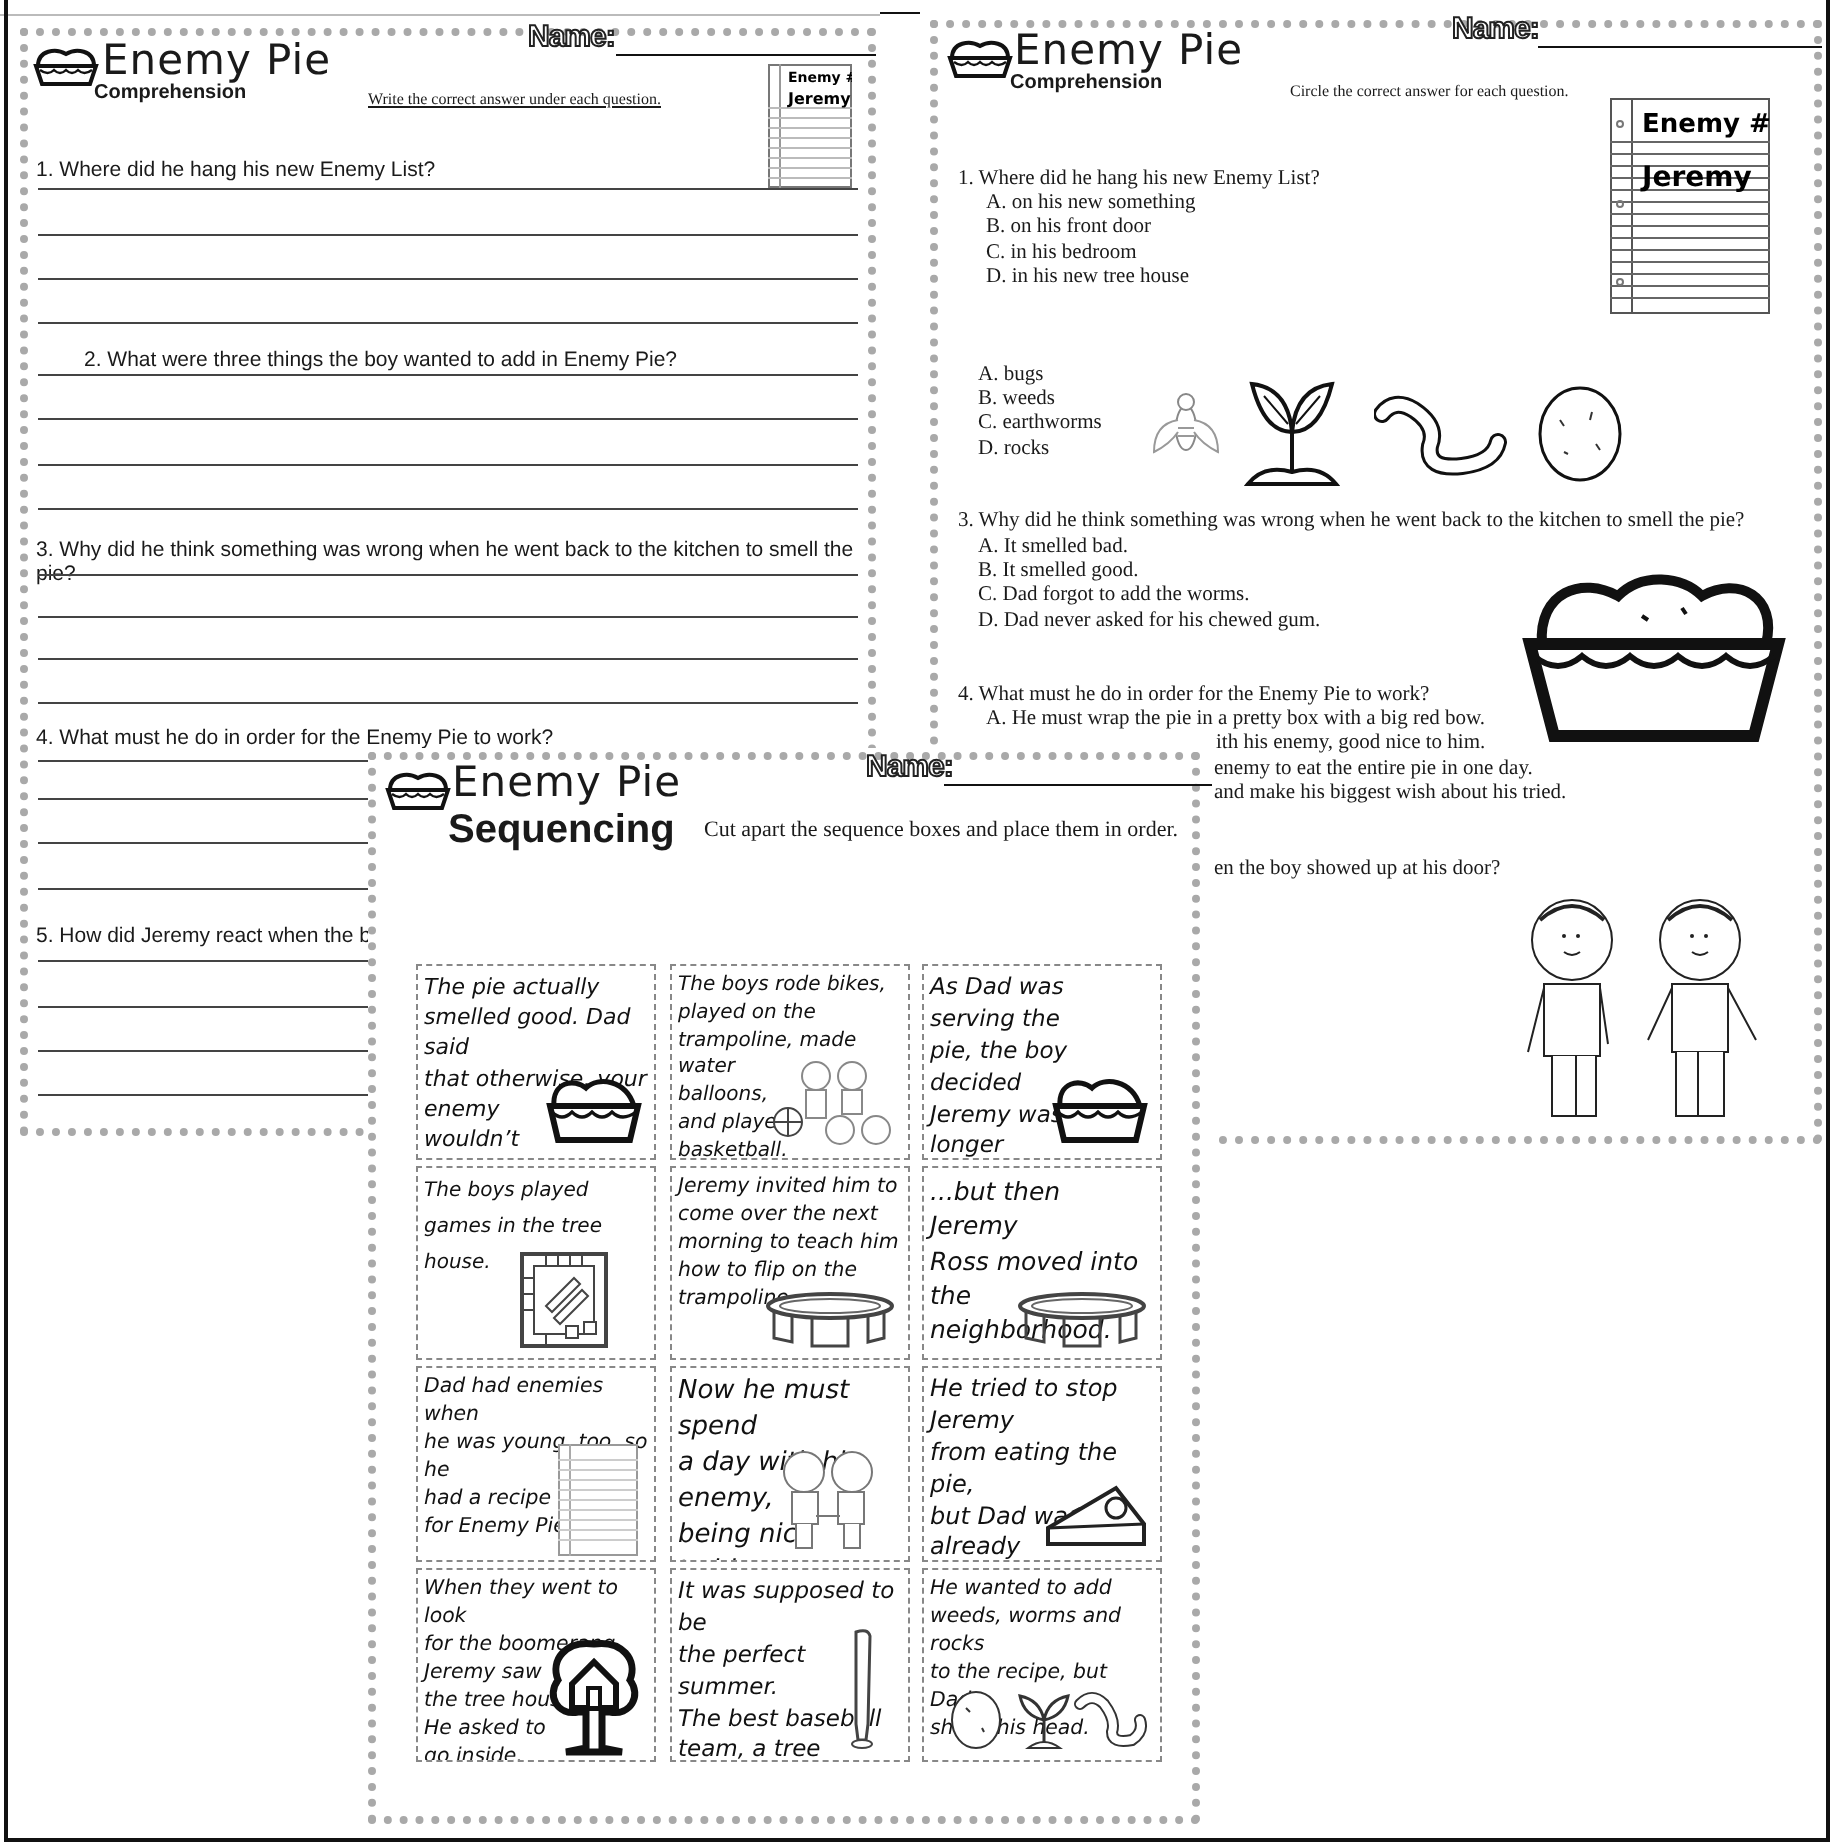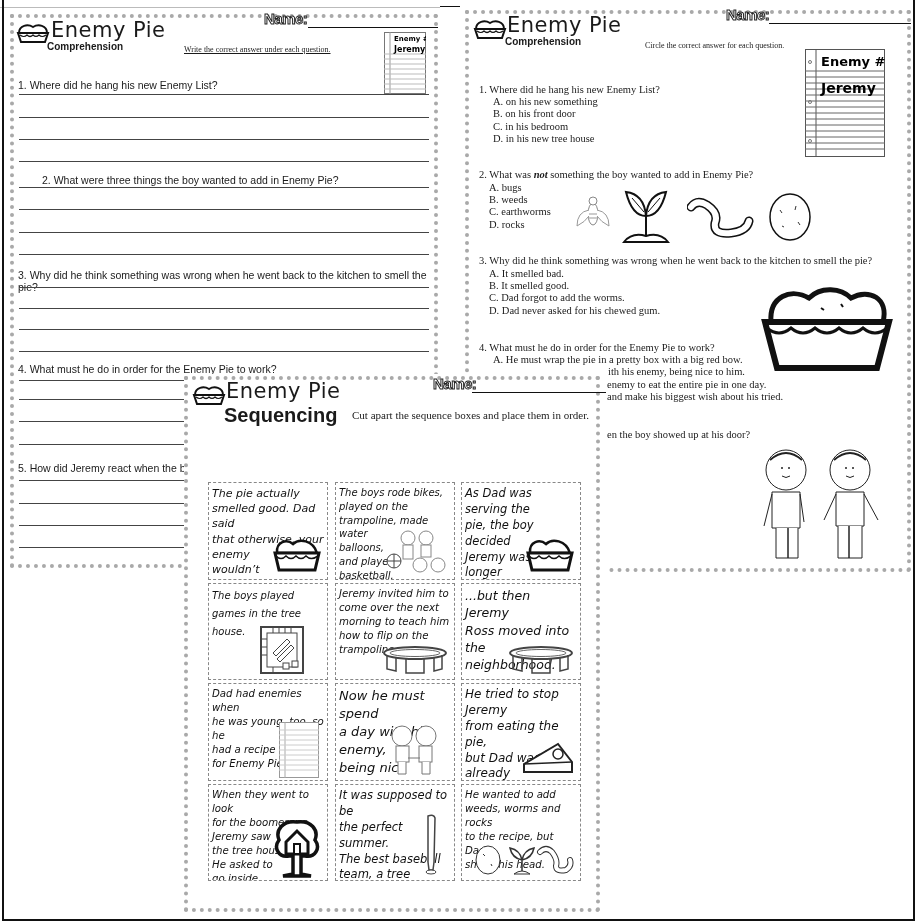--- a/index.html
+++ b/index.html
@@ -136,21 +136,20 @@
         <text x="16" y="44" font-size="14" font-family="DejaVu Sans" font-weight="bold">Jeremy</text>
       </svg>
   </div>
 
   <div class="q-serif" style="left:14px;top:78px;">1.  Where did he hang his new Enemy List?</div>
   <div class="opt" style="left:28px;top:90px;">A.  on his new something</div>
   <div class="opt" style="left:28px;top:102px;">B.  on his front door</div>
   <div class="opt" style="left:28px;top:115px;">C. in his bedroom</div>
   <div class="opt" style="left:28px;top:127px;">D. in his new tree house</div>
 
-  <div class="q-serif" style="left:14px;top:163px;"><span>2. What was </span><b><i>not</i></b><span> something the boy wanted to add in Enemy Pie?</span></div>
   <div class="opt" style="left:24px;top:176px;">A. bugs</div>
   <div class="opt" style="left:24px;top:188px;">B. weeds</div>
   <div class="opt" style="left:24px;top:200px;">C. earthworms</div>
   <div class="opt" style="left:24px;top:213px;">D. rocks</div>
   <div class="ill" style="left:108px;top:186px;">
     <svg width="40" height="40" viewBox="0 0 40 40">
         <ellipse cx="20" cy="22" rx="5" ry="11" fill="#fff" stroke="#888"></ellipse>
         <circle cx="20" cy="9" r="4" fill="#fff" stroke="#888"></circle>
         <path d="M16 18 Q4 20 4 34 Q12 30 16 24" fill="#fff" stroke="#999"></path>
         <path d="M24 18 Q36 20 36 34 Q28 30 24 24" fill="#fff" stroke="#999"></path>
@@ -189,21 +188,21 @@
     <svg width="132" height="90" viewBox="0 0 132 90">
         <path d="M10 38 C8 12,30 4,48 14 C60 2,80 4,90 14 C108 4,128 14,122 38 Z" fill="#fff" stroke="#111" stroke-width="5"></path>
         <path d="M4 38 H128 L116 84 H16 Z" fill="#fff" stroke="#111" stroke-width="6"></path>
         <path d="M6 44 Q18 54 30 44 Q42 54 54 44 Q66 54 78 44 Q90 54 102 44 Q114 54 126 44" fill="none" stroke="#111" stroke-width="3"></path>
         <path d="M60 24 l3 2 M80 20 l2 3" stroke="#111" stroke-width="2"></path>
       </svg>
   </div>
 
   <div class="q-serif" style="left:14px;top:336px;">4. What must he do in order for the Enemy Pie to work?</div>
   <div class="opt" style="left:28px;top:348px;">A. He must wrap the pie in a pretty box with a big red bow.</div>
-  <div class="opt" style="left:143px;top:360px;">ith his enemy, being nice to him.</div>
+  <div class="opt" style="left:143px;top:360px;">ith his enemy, good nice to him.</div>
   <div class="opt" style="left:142px;top:373px;">enemy to eat the entire pie in one day.</div>
   <div class="opt" style="left:142px;top:385px;">and make his biggest wish about his tried.</div>
 
   <div class="q-serif" style="left:142px;top:423px;">en the boy showed up at his door?</div>
   <div class="ill" style="left:295px;top:440px;">
     <svg width="125" height="118" viewBox="0 0 125 118">
         <g fill="#fff" stroke="#222" stroke-width="1">
           <circle cx="26" cy="24" r="20"></circle>
           <path d="M12 46 H40 V82 H12 Z"></path>
           <path d="M16 82 V112 H28 V82 M28 82 V112 H38 V82"></path>

